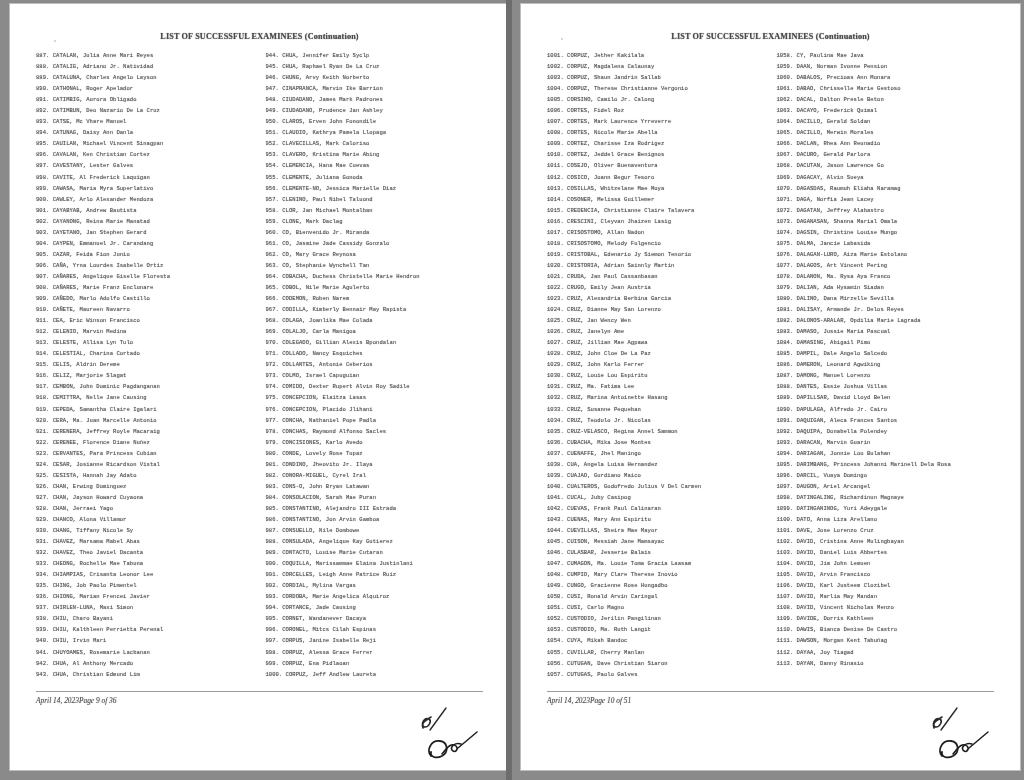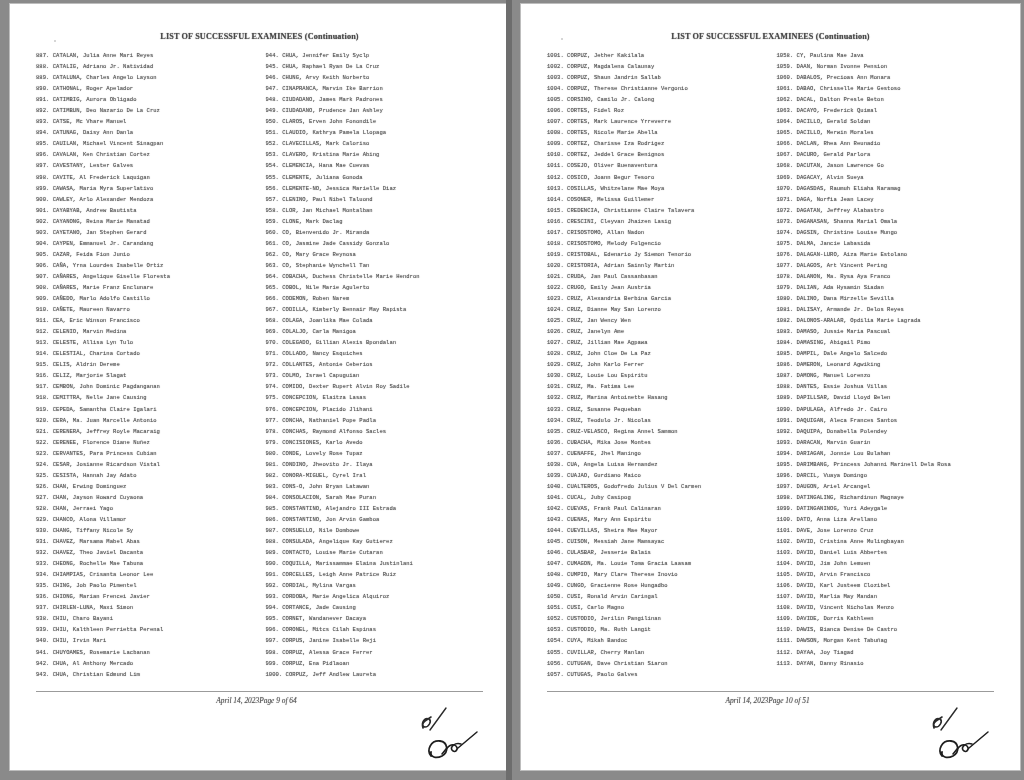--- a/index.html
+++ b/index.html
@@ -76,21 +76,21 @@
     background:#9b9b9b;
     margin:0 12px 0 12px;
   }
   .footer{
     position:relative;
     margin:0 12px;
     height:78px;
   }
   .footer-row{
     display:flex;
-    justify-content:center;
+    justify-content:flex-start;
     align-items:flex-start;
     padding-top:4px;
   }
   .f-date{
     font-family:"Liberation Serif",serif;
     font-style:italic;
     font-size:7.4px;
     color:#595959;
     text-shadow:0 0 .8px rgba(110,110,110,.8);
   }
@@ -247,21 +247,21 @@
             <span class="entry"><span class="num">997.</span><span class="nm"> CORPUS, Janine Isabelle Reji</span></span>
             <span class="entry"><span class="num">998.</span><span class="nm"> CORPUZ, Alessa Grace Ferrer</span></span>
             <span class="entry"><span class="num">999.</span><span class="nm"> CORPUZ, Ena Pidlaoan</span></span>
             <span class="entry"><span class="num">1000.</span><span class="nm"> CORPUZ, Jeff Andlew Laureta</span></span>
           </div>
       </div>
       <div class="footer-rule"></div>
       <div class="footer">
         <div class="footer-row">
           <span class="f-date">April 14, 2023</span>
-          <span class="f-page">Page  9 of 64</span>
+          <span class="f-page">Page  9 of 36</span>
         </div>
         <svg class="sig sig-initial" width="34" height="30" viewBox="0 0 34 30">
           <path d="M4 22 C2 16, 6 11, 10 13 C13 15, 10 21, 6 21 C3 21, 3 17, 6 15 L12 11" fill="none" stroke="#2a2a2a" stroke-width="1.6" stroke-linecap="round"></path>
           <path d="M11 24 L27 2" fill="none" stroke="#2a2a2a" stroke-width="1.4" stroke-linecap="round"></path>
         </svg>
         <svg class="sig sig-main" width="56" height="40" viewBox="0 0 56 40">
           <path d="M6 26 C1 20, 6 10, 15 11 C23 12, 24 22, 17 26 C11 29, 5 27, 6 22" fill="none" stroke="#1f1f1f" stroke-width="1.8" stroke-linecap="round"></path>
           <path d="M17 24 C22 18, 26 12, 31 16 C34 19, 30 24, 27 20 C25 17, 30 12, 36 14" fill="none" stroke="#1f1f1f" stroke-width="1.6" stroke-linecap="round"></path>
           <path d="M33 18 L52 2" fill="none" stroke="#1f1f1f" stroke-width="1.5" stroke-linecap="round"></path>
         </svg>

